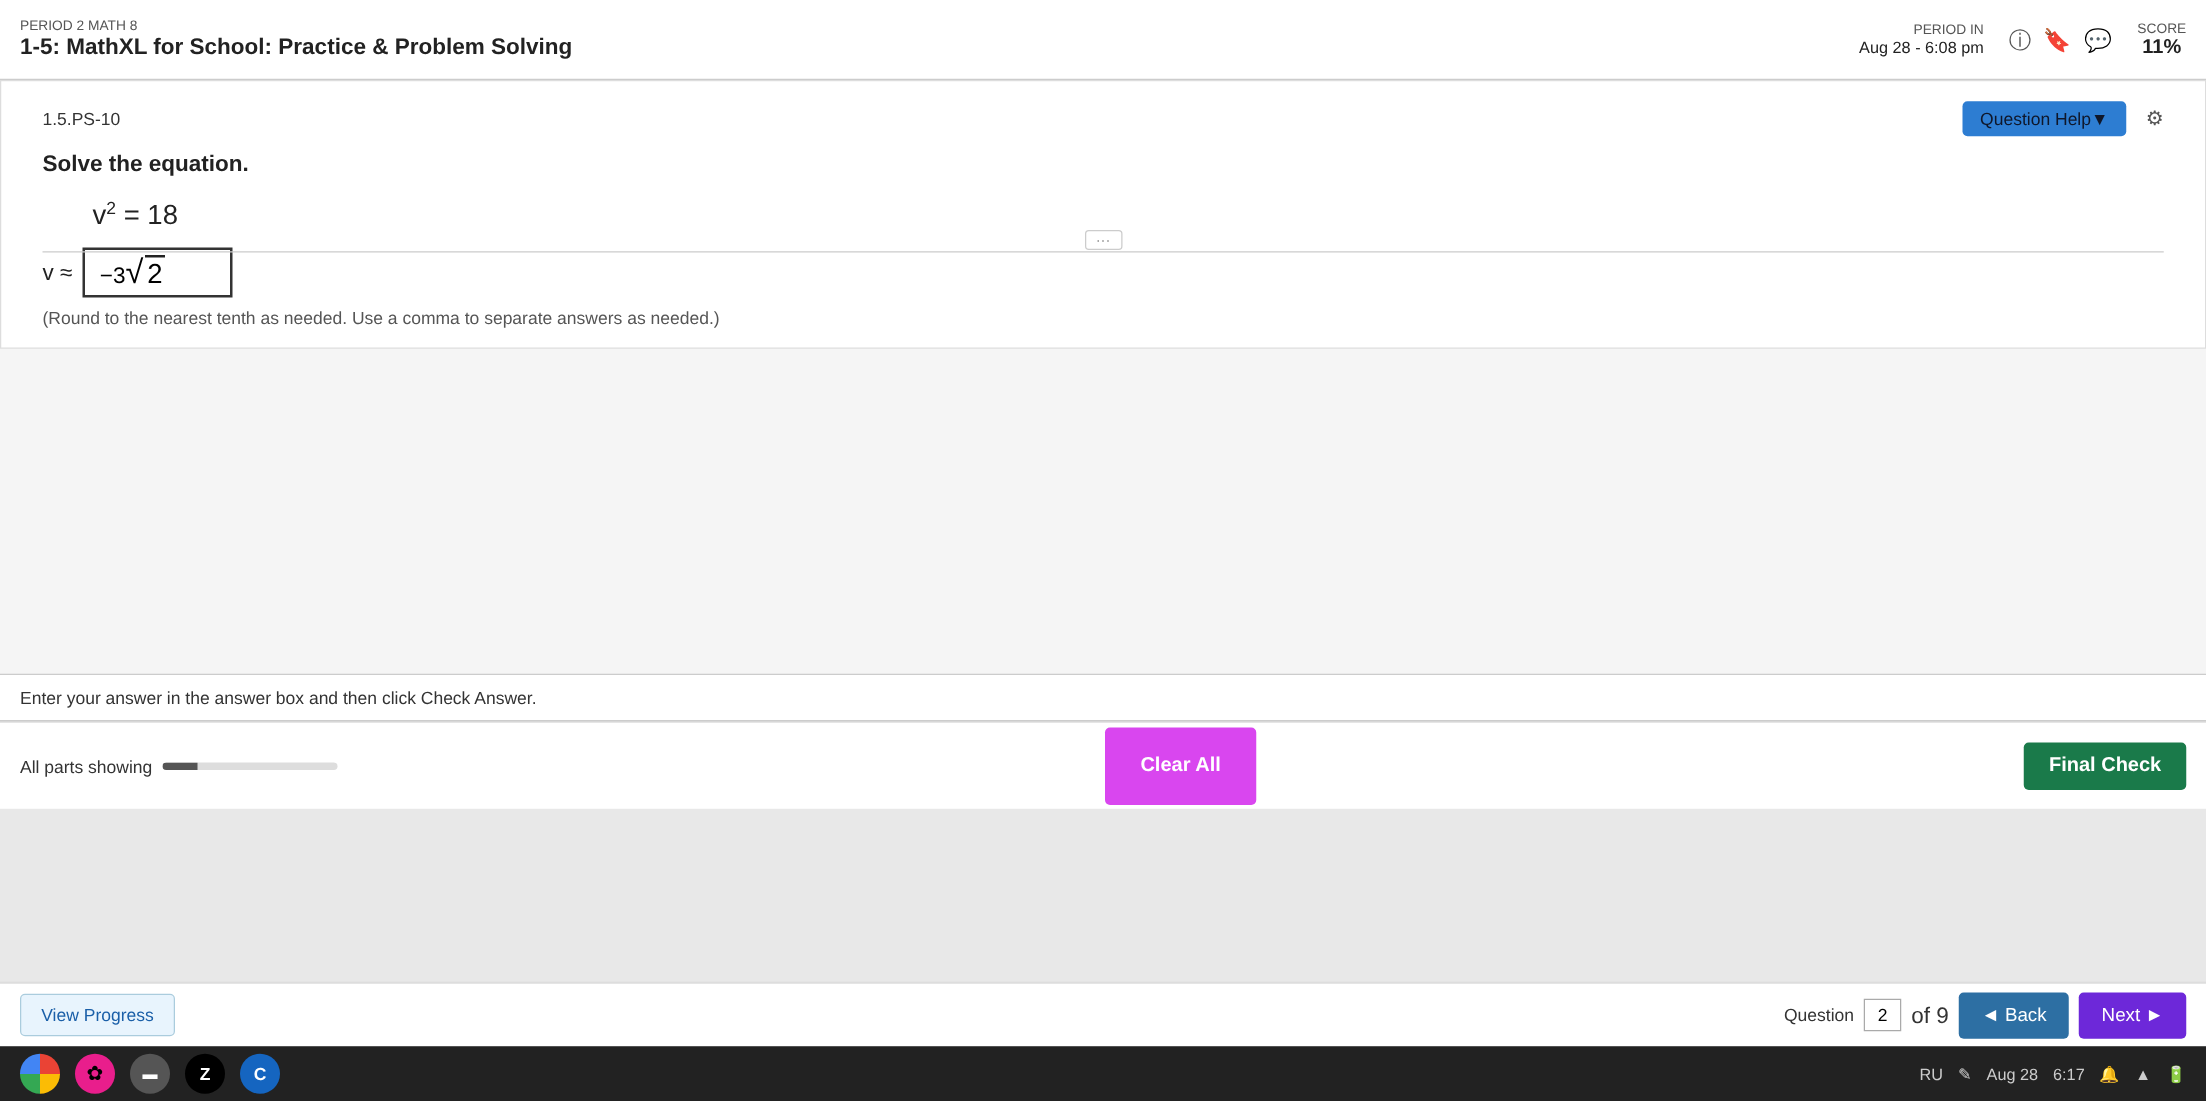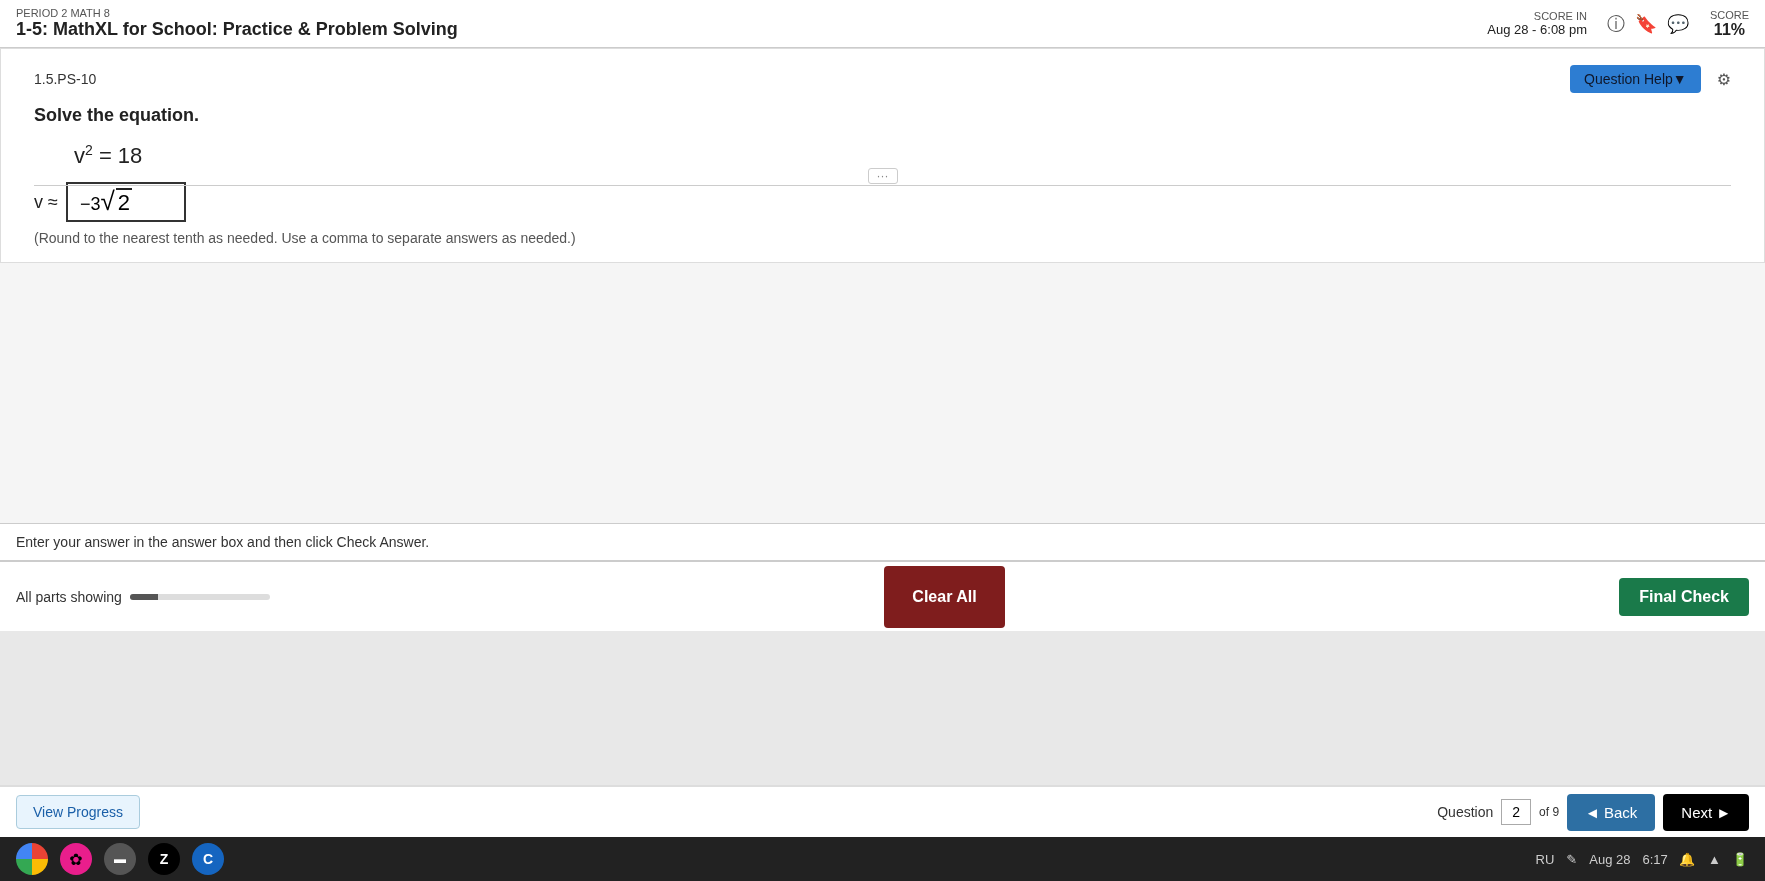--- a/index.html
+++ b/index.html
@@ -13,21 +13,21 @@
     }
 
     
     .header {
       background: #fff;
       border-bottom: 1px solid #ccc;
       padding: 6px 16px;
       display: flex;
       align-items: center;
       justify-content: space-between;
-      height: 48px;
+      height: 64px;
     }
     .header-left {}
     .header-period {
       font-size: 11px;
       color: #555;
       font-weight: normal;
     }
     .header-title {
       font-size: 18px;
       font-weight: bold;
@@ -221,21 +221,21 @@
       overflow: hidden;
     }
 
     .progress-bar-fill {
       height: 100%;
       background: #555;
       width: 20%;
     }
 
     .clear-all-btn {
-      background: #7f1d1d;
+      background: #d946ef;
       color: #fff;
       border: none;
       padding: 22px 28px;
       font-size: 16px;
       font-weight: bold;
       border-radius: 4px;
       cursor: pointer;
     }
 
     .final-check-btn {
@@ -287,39 +287,39 @@
     }
 
     .question-num-box {
       border: 1px solid #aaa;
       padding: 4px 10px;
       font-size: 14px;
       background: #fff;
     }
 
     .question-of {
-      font-size: 12px;
+      font-size: 18px;
       color: #333;
     }
 
     .back-btn {
       background: #2d6fa3;
       color: #fff;
       border: none;
       padding: 10px 18px;
       font-size: 15px;
       border-radius: 4px;
       cursor: pointer;
       display: flex;
       align-items: center;
       gap: 4px;
     }
 
     .next-btn {
-      background: #000000;
+      background: #6d28d9;
       color: #fff;
       border: none;
       padding: 10px 18px;
       font-size: 15px;
       border-radius: 4px;
       cursor: pointer;
       display: flex;
       align-items: flex-start;
       gap: 4px;
     }
@@ -387,21 +387,21 @@
 </head>
 <body>
 
 <div class="header">
   <div class="header-left">
     <div class="header-period">PERIOD 2 MATH 8</div>
     <div class="header-title">1-5: MathXL for School: Practice &amp; Problem Solving</div>
   </div>
   <div class="header-right">
     <div class="turned-in-block">
-      <div class="turned-in-label">SCORE IN</div>
+      <div class="turned-in-label">PERIOD IN</div>
       <div class="turned-in-date">Aug 28 - 6:08 pm</div>
     </div>
     <div class="header-icons">
       <span class="header-icon">ⓘ</span>
       <span class="header-icon">🔖</span>
       <span class="header-icon">💬</span>
     </div>
     <div class="score-block">
       <div class="score-label">SCORE</div>
       <div class="score-value">11%</div>

